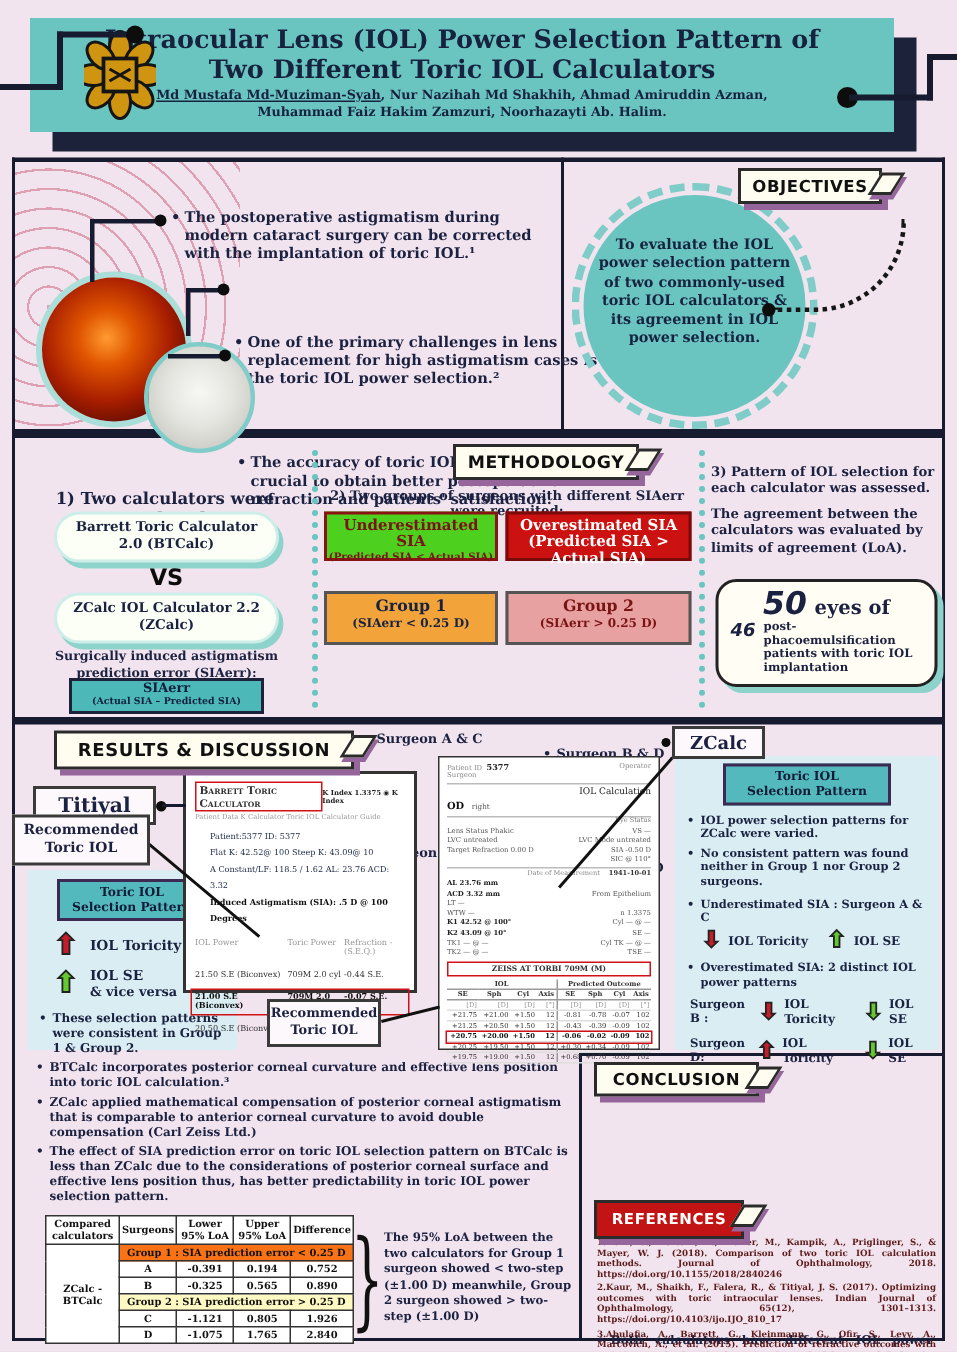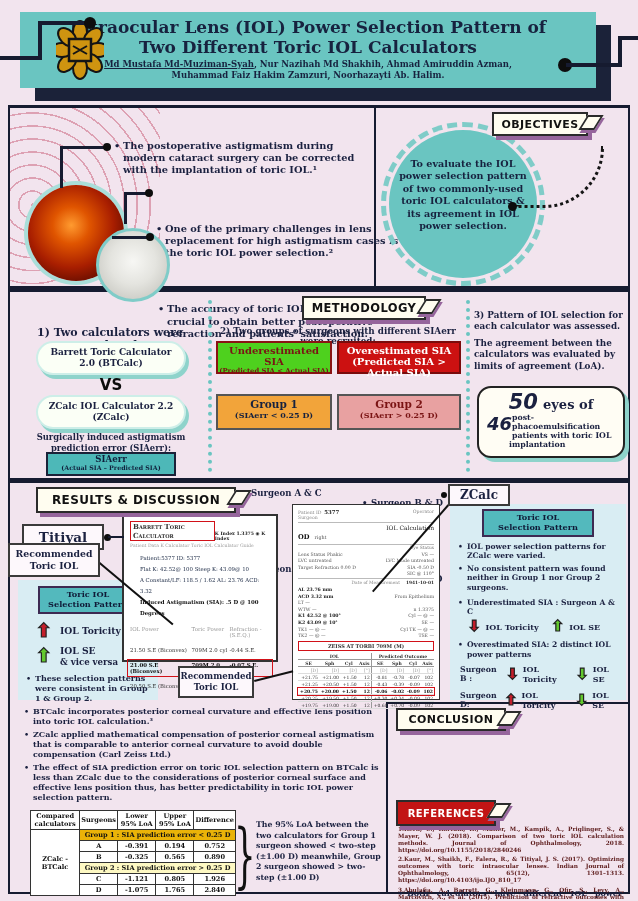--- a/index.html
+++ b/index.html
@@ -196,38 +196,38 @@
   </div>
   <div class="abs b" style="left:474px;top:338px;width:150px;font-size:8.8px;line-height:1.3">
     <span>The agreement between the calculators was evaluated by limits of agreement (LoA).</span>
   </div>
   <div class="abs" style="left:477px;top:386px;width:148px;height:72px;background:#fffdf4;border:2px solid #222;border-radius:14px;box-shadow:4px 4px 0 #8ed3cb;padding:4px 6px;text-align:center">
     <div style="line-height:1">
       <span style="font-family:'DejaVu Sans',sans-serif;font-weight:900;font-size:21px;font-style:italic">50</span>
       <span style="font-size:13px;font-weight:bold">eyes of</span>
     </div>
     <div style="line-height:1.15;margin-top:1px">
-      <span style="font-family:'DejaVu Sans',sans-serif;font-weight:900;font-size:18px;font-style:italic;float:left;margin-left:2px">46</span>
+      <span style="font-family:'DejaVu Sans',sans-serif;font-weight:900;font-size:12px;font-style:italic;float:left;margin-left:2px">46</span>
       <span style="font-size:7.8px;font-weight:bold;display:block;padding-left:24px;text-align:left">post-phacoemulsification patients with toric IOL implantation</span>
     </div>
   </div>
 
   <div class="hbox" style="left:36px;top:487px;width:200px;height:26px;font-size:12px">
     <span>RESULTS &amp; DISCUSSION</span>
       <span class="fold"></span>
   </div>
 
   <div class="lbl" style="left:22px;top:524px;width:82px;height:26px;font-size:13.5px">
     <span>Titiyal</span>
   </div>
   <div class="dot" style="left:104px;top:534px;width:7px;height:7px;z-index:4"></div>
   <div class="ln" style="left:108px;top:536px;width:16px;height:2px;z-index:4"></div>
 
   <div class="panel" style="left:122px;top:514px;width:156px;height:148px;padding:5px 6px">
-    <div style="display:flex;justify-content:space-between;align-items:flex-end">
+    <div style="display:flex;justify-content:space-between;align-items:center">
       <span style="font-variant:small-caps;font-weight:bold;font-size:7px;color:#333;border:1.5px solid #d11118;padding:0 2px">Barrett Toric Calculator</span>
       <span style="font-size:4.6px;font-weight:bold;color:#222;margin-top:1px">K Index 1.3375  ◉ K Index</span>
     </div>
     <div class="tiny" style="color:#999;margin-top:2px">Patient Data   K Calculator   Toric IOL   Calculator Guide</div>
     <div style="font-size:5.4px;color:#1c2a45;margin-top:5px;padding-left:10px;line-height:2.05">
       <div>Patient:5377      ID: 5377</div>
       <div>Flat K: 42.52@ 100 Steep K: 43.09@ 10</div>
       <div>A Constant/LF: 118.5 / 1.62  AL: 23.76 ACD: 3.32</div>
       <div style="font-weight:bold;color:#111">Induced Astigmatism (SIA): .5 D @  100 Degrees</div>
     </div>
@@ -496,21 +496,21 @@
     <tbody>
         <tr>
       <td style="border:1px solid #333;padding:1px;width:50px">Compared calculators</td>
       <td style="border:1px solid #333;padding:1px;width:38px">Surgeons</td>
       <td style="border:1px solid #333;padding:1px;width:40px">Lower 95% LoA</td>
       <td style="border:1px solid #333;padding:1px;width:40px">Upper 95% LoA</td>
       <td style="border:1px solid #333;padding:1px;width:38px">Difference</td>
     </tr>
     <tr>
       <td rowspan="6" style="border:1px solid #333">ZCalc - BTCalc</td>
-      <td colspan="4" style="border:1px solid #333;background:#eab308;padding:1px">Group 1 : SIA prediction error &lt; 0.25 D</td>
+      <td colspan="4" style="border:1px solid #333;background:#f97316;padding:1px">Group 1 : SIA prediction error &lt; 0.25 D</td>
     </tr>
     <tr>
       <td style="border:1px solid #333;padding:1px">A</td>
       <td style="border:1px solid #333">-0.391</td>
       <td style="border:1px solid #333">0.194</td>
       <td style="border:1px solid #333">0.752</td>
     </tr>
     <tr>
       <td style="border:1px solid #333;padding:1px">B</td>
       <td style="border:1px solid #333">-0.325</td>

